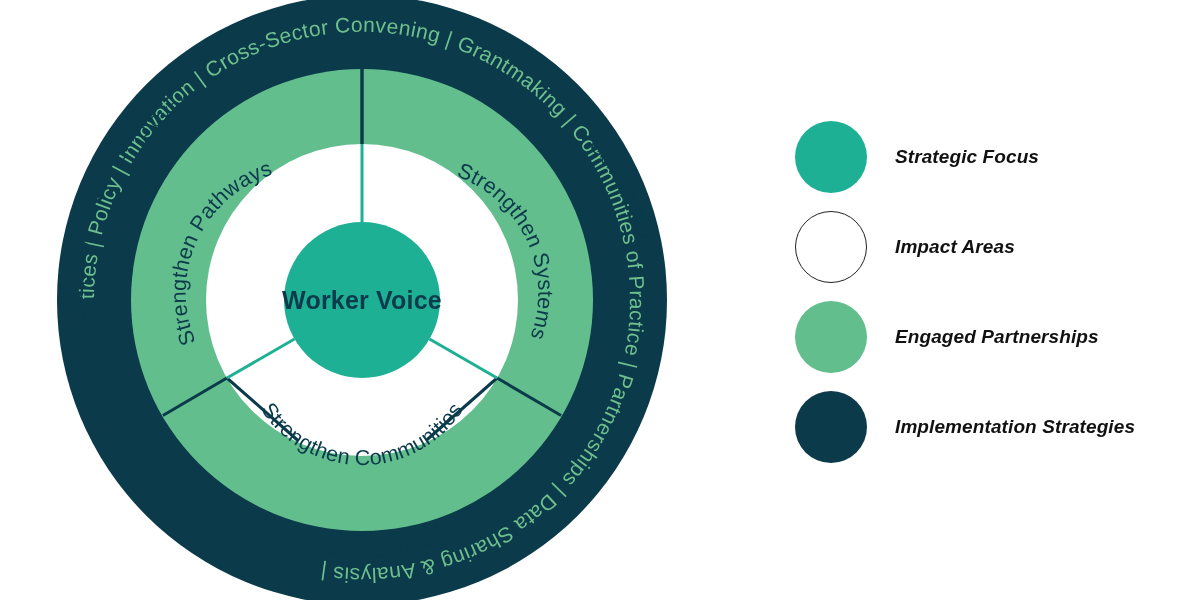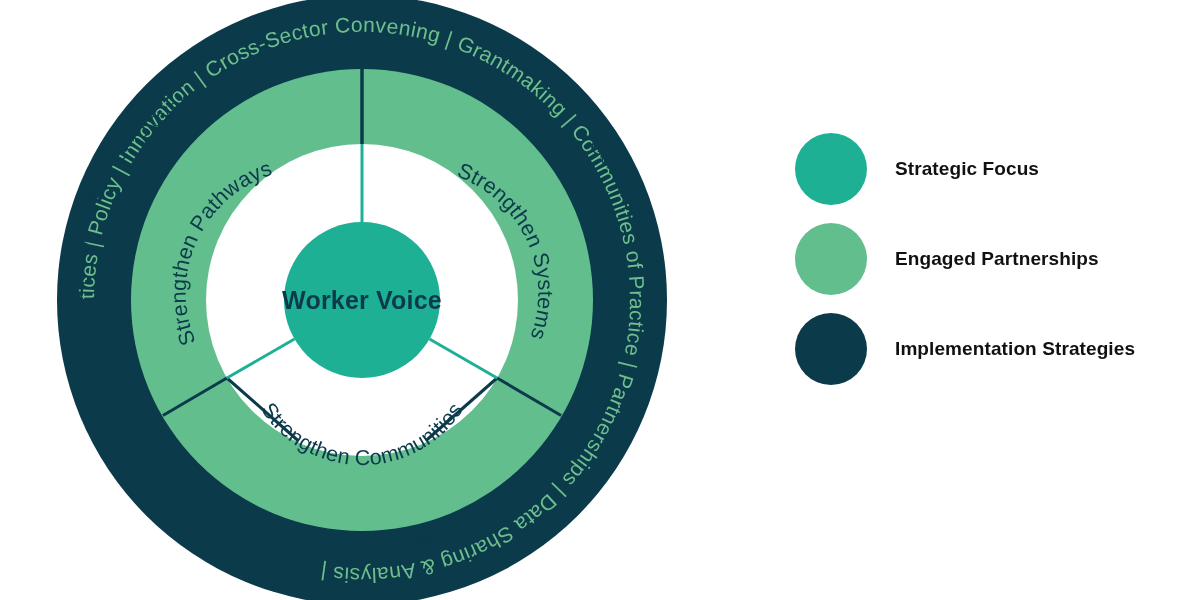--- a/index.html
+++ b/index.html
@@ -53,22 +53,23 @@
     font-family: "Liberation Sans", sans-serif;
     font-size: 25px;
     font-weight: bold;
     letter-spacing: 0.2px;
     fill: #0B3A4B;
   }
   
   #legend {
     position: absolute;
     left: 795px;
-    top: 124px;
+    top: 112px;
     width: 400px;
+    font-style: italic;
   }
   .legend-row {
     display: flex;
     align-items: center;
     height: 90px;
   }
   .legend-swatch {
     width: 72px;
     height: 72px;
     border-radius: 50%;
@@ -160,20 +161,24 @@
     </svg>
   </div>
 
   <div id="legend">
 
     <div class="legend-row">
       <div class="legend-swatch" style="background:#1EB095;"></div>
       <div class="legend-label">Strategic Focus</div>
     </div>
 
+    <div class="legend-row">
+      <div class="legend-swatch" style="background:#FFFFFF;border:1.5px solid #222222;"></div>
+      <div class="legend-label">Impact Areas</div>
+    </div>
 
     <div class="legend-row">
       <div class="legend-swatch" style="background:#63BE8E;"></div>
       <div class="legend-label">Engaged Partnerships</div>
     </div>
 
     <div class="legend-row">
       <div class="legend-swatch" style="background:#0B3A4B;"></div>
       <div class="legend-label">Implementation Strategies</div>
     </div>

